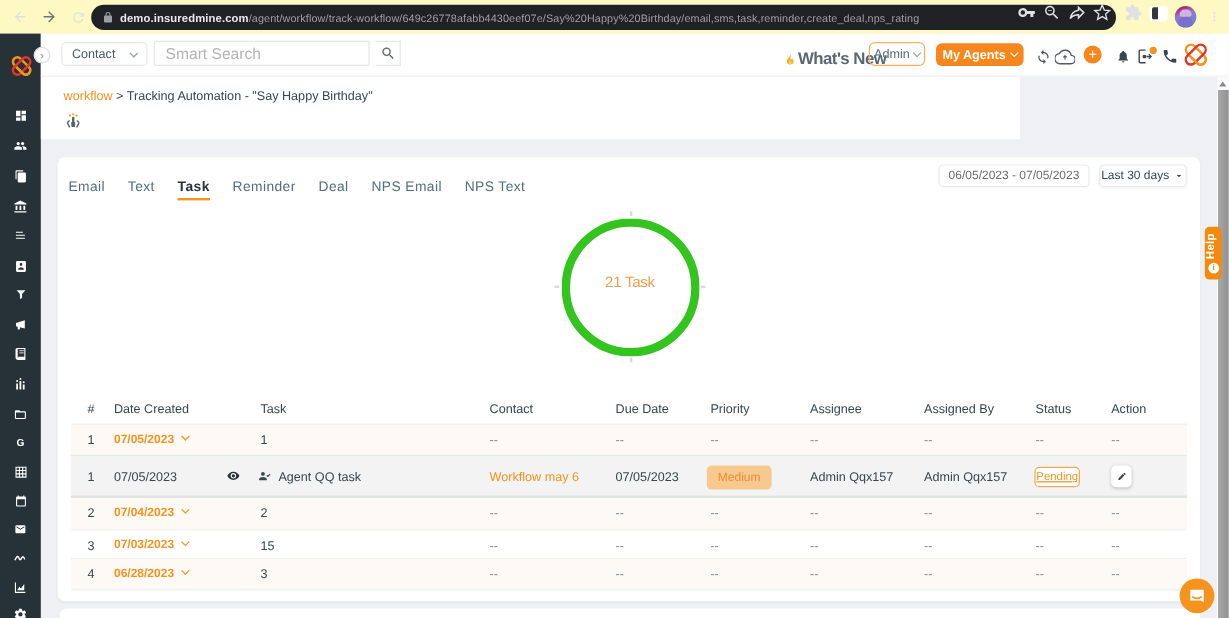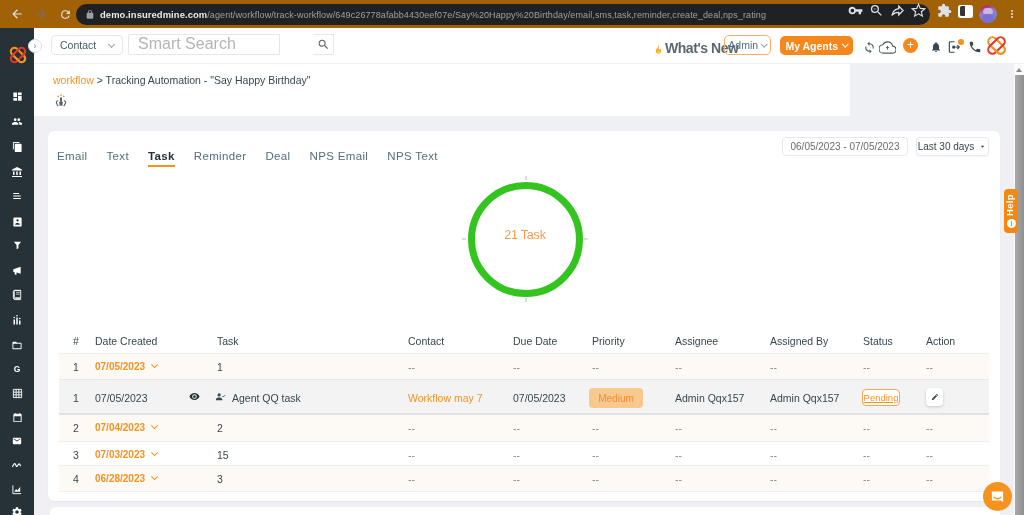--- a/index.html
+++ b/index.html
@@ -1,42 +1,42 @@
 <!DOCTYPE html>
 <html><head>
 <meta charset="utf-8">
 <style>
 * { margin:0; padding:0; box-sizing:border-box; }
 html,body { width:1024px; height:515px; overflow:hidden; font-family:"Liberation Sans", sans-serif; }
 body { position:relative; background:#eef0f4; }
 .abs { position:absolute; }
 
 
-#browser { position:absolute; left:0; top:0; width:1024px; height:28px; background:#a16207; }
+#browser { position:absolute; left:0; top:0; width:1024px; height:28px; background:#fef9c3; }
 #browser svg { display:block; }
 .nav-ic { position:absolute; top:4px; width:20px; height:20px; display:flex; align-items:center; justify-content:center; }
 #urlpill { position:absolute; left:76px; top:3.5px; width:854px; height:21px; background:#202124; border-radius:11px; display:flex; align-items:center; }
 #urltext { font-size:9px; color:#9aa0a6; white-space:nowrap; margin-left:5px; letter-spacing:0.1px;}
 #urltext b { color:#e8eaed; font-weight:bold; font-size:9.4px;}
 .pill-ic { position:absolute; top:3px; width:15px; height:15px; }
 #avatar { position:absolute; left:979px; top:5px; width:18px; height:18px; border-radius:50%; background:linear-gradient(160deg,#b02a6e 15%,#8e7cc3 40%,#6f86d6 75%); overflow:hidden;}
 #avatar:after{ content:""; position:absolute; left:4px; top:3px; width:10px; height:6px; background:#cdb4e2; border-radius:4px 4px 2px 2px;}
 #avatar:before{ content:""; position:absolute; left:3px; top:9px; width:12px; height:9px; background:#7c6fd0; border-radius:5px 5px 0 0;}
 
 
 #sidebar { position:absolute; left:0; top:28px; width:34px; height:487px; background:#263238; }
 .sic { position:absolute; left:0; width:34px; height:24px; display:flex; align-items:center; justify-content:center; }
 .sic svg { display:block; }
 #expandbtn { position:absolute; left:28px; top:39px; width:14px; height:14px; background:#fff; border:1px solid #e0e0e0; border-radius:50%; z-index:5; color:#90a4ae; font-size:9px; line-height:12px; text-align:center; font-weight:bold;}
 
 
 #topbar { position:absolute; left:34px; top:28px; width:990px; height:36px; background:#fff; border-bottom:1px solid #f0f0f2; z-index:2;}
 #contactsel { position:absolute; left:17px; top:7px; width:72px; height:20px; border:1px solid #e7e7e7; border-radius:4px; font-size:10.5px; color:#455a64; display:flex; align-items:center; padding-left:8px;}
 #contactsel .chev { position:absolute; right:8px; top:6px; width:5px; height:5px; border-right:1.3px solid #90a4ae; border-bottom:1.3px solid #90a4ae; transform:rotate(45deg);}
-#searchbox { position:absolute; left:94px; top:5.5px; width:152px; height:21px; border:1px solid #e7e7e7; border-radius:2px 0 0 2px; font-size:16px; color:#b4b4b4; display:flex; align-items:center; padding-left:9px;}
+#searchbox { position:absolute; left:94px; top:5.5px; width:180px; height:21px; border:1px solid #e7e7e7; border-radius:2px 0 0 2px; font-size:13px; color:#b4b4b4; display:flex; align-items:center; padding-left:9px;}
 #searchbtn { position:absolute; left:279px; top:5.5px; width:21px; height:21px; border:1px solid #e7e7e7; border-left:none; display:flex; align-items:center; justify-content:center;}
 #whatsnew { position:absolute; left:619px; top:12px; font-size:14px; font-weight:bold; color:#5b6770; letter-spacing:-0.45px;}
 #adminbtn { position:absolute; left:690px; top:7px; width:47px; height:20px; border:1.4px solid #f5b066; border-radius:5px; font-size:10.5px; color:#546e7a; display:flex; align-items:center; justify-content:center; gap:4px;}
 #myagents { position:absolute; left:746px; top:8px; width:73px; height:19px; background:#f5871c; border-radius:5px; color:#fff; font-size:10.5px; font-weight:bold; display:flex; align-items:center; justify-content:center; gap:5px;}
 .hic { position:absolute; top:10px; width:18px; height:18px; display:flex; align-items:center; justify-content:center;}
 #pluscirc { position:absolute; left:869px; top:10px; width:15px; height:15px; border-radius:50%; background:#f5871c; color:#fff; font-size:12px; line-height:14px; text-align:center; }
 #hlogo { position:absolute; left:951px; top:6px; }
 
 
 #crumb { position:absolute; left:34px; top:64px; width:816px; height:52px; background:#fff; }
@@ -370,21 +370,21 @@
       <span class="cell c0" style="top:12px;">1</span>
       <span class="cell c1" style="top:12px;">07/05/2023</span>
       <span class="cell c1b" style="top:11px;"><svg width="13" height="11" viewBox="0 0 24 24">
             <path d="M12 4.5C7 4.5 2.73 7.61 1 12c1.73 4.39 6 7.5 11 7.5s9.27-3.11 11-7.5c-1.73-4.39-6-7.5-11-7.5zm0 12.5a5 5 0 1 1 0-10 5 5 0 0 1 0 10zm0-8a3 3 0 1 0 0 6 3 3 0 0 0 0-6z" fill="#263238"></path>
           </svg></span>
       <span class="cell" style="left:156px; top:11px;"><svg width="11" height="11" viewBox="0 0 24 24">
             <path d="M9 12a3.5 3.5 0 1 0 0-7 3.5 3.5 0 0 0 0 7zm0 2c-2.7 0-7 1.34-7 4v2h14v-2c0-2.66-4.3-4-7-4z" fill="#37474f"></path>
             <path d="M16 11l2 2 4-4" stroke="#37474f" stroke-width="2" fill="none"></path>
           </svg></span>
       <span class="cell" style="left:173px; top:12px;">Agent QQ task</span>
-      <span class="cell c3" style="top:12px; color:#f6921e;">Workflow may 7</span>
+      <span class="cell c3" style="top:12px; color:#f6921e;">Workflow may 6</span>
       <span class="cell c4" style="top:12px;">07/05/2023</span>
       <span class="chip-med" style="top:8px;">Medium</span>
       <span class="cell c6" style="top:12px;">Admin Qqx157</span>
       <span class="cell c7" style="top:12px;">Admin Qqx157</span>
       <span class="chip-pend" style="top:9px;text-decoration:underline;">Pending</span>
       <span class="editbtn" style="top:8px;">
           <svg width="8" height="8" viewBox="0 0 24 24">
             <path d="M3 17.25V21h3.75L17.81 9.94l-3.75-3.75L3 17.25zM20.71 7.04a1 1 0 0 0 0-1.41l-2.34-2.34a1 1 0 0 0-1.41 0l-1.83 1.83 3.75 3.75 1.83-1.83z" fill="#37474f"></path>
           </svg>
         </span>

